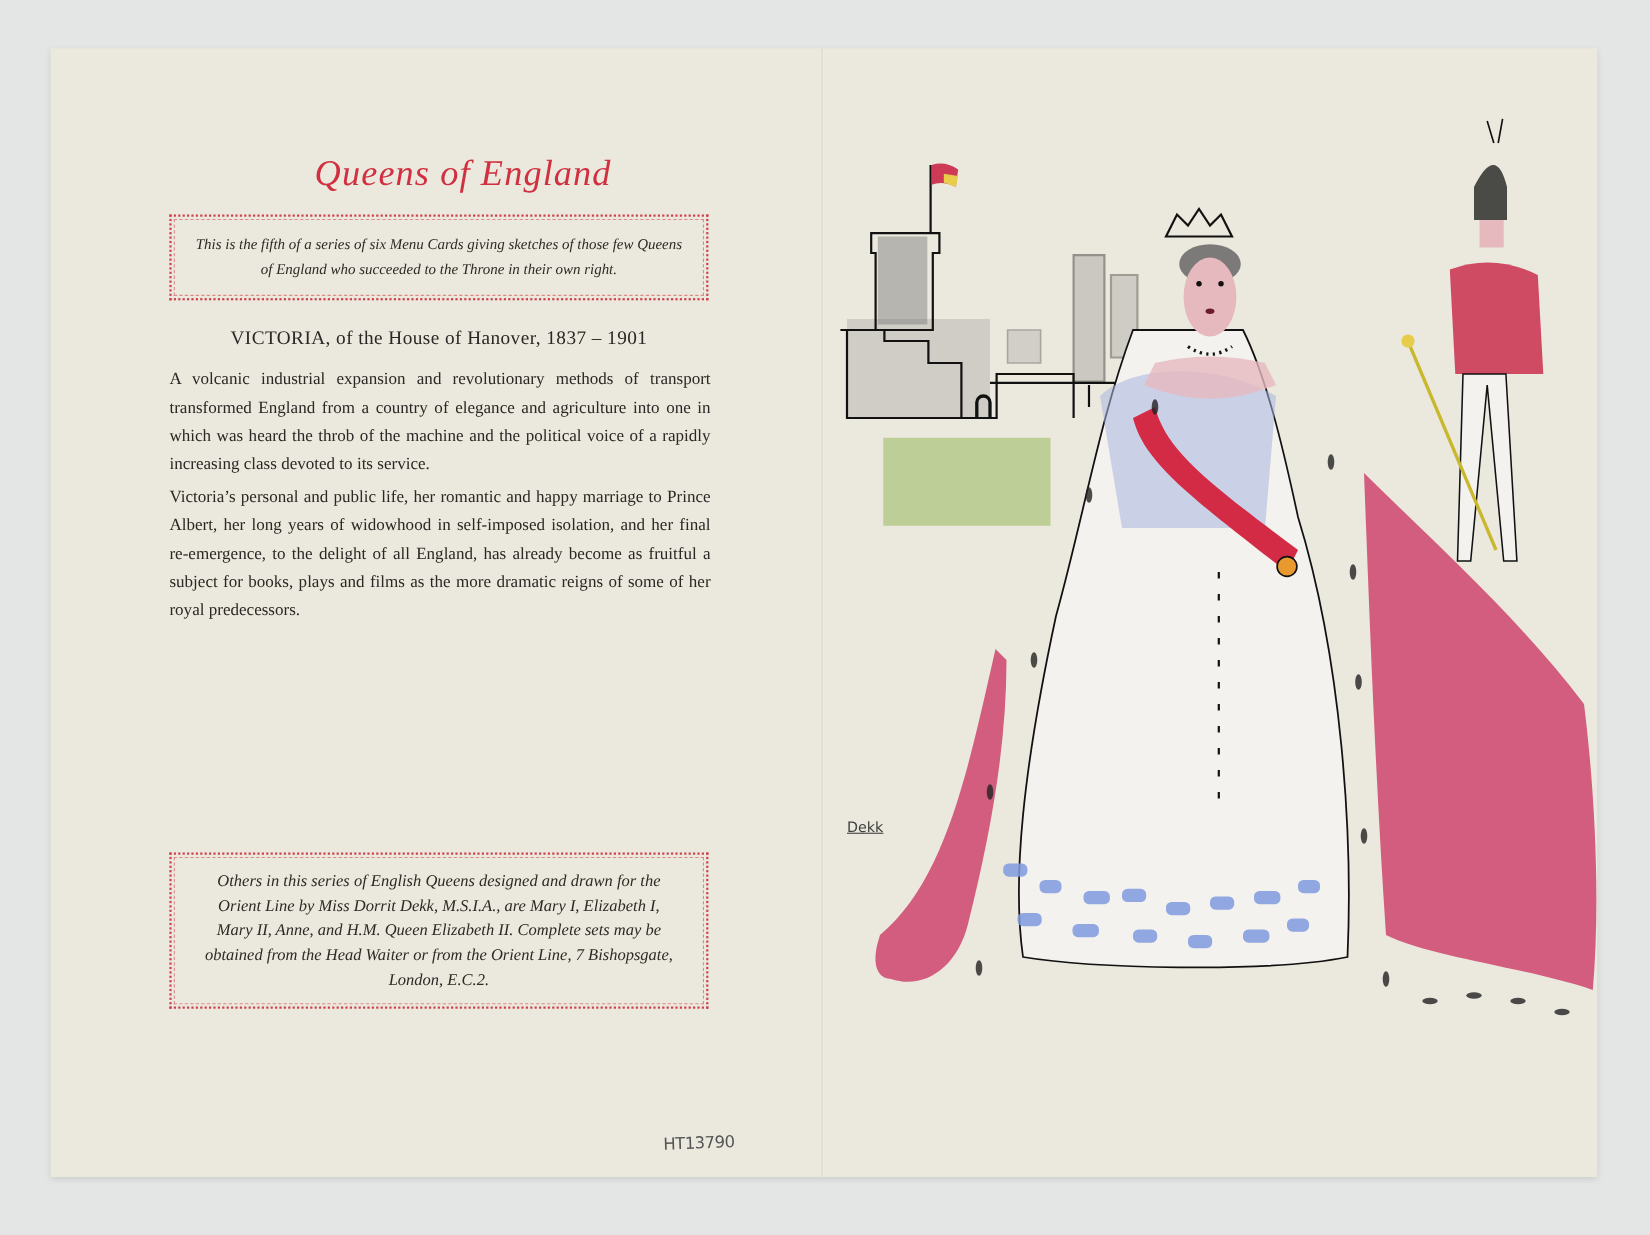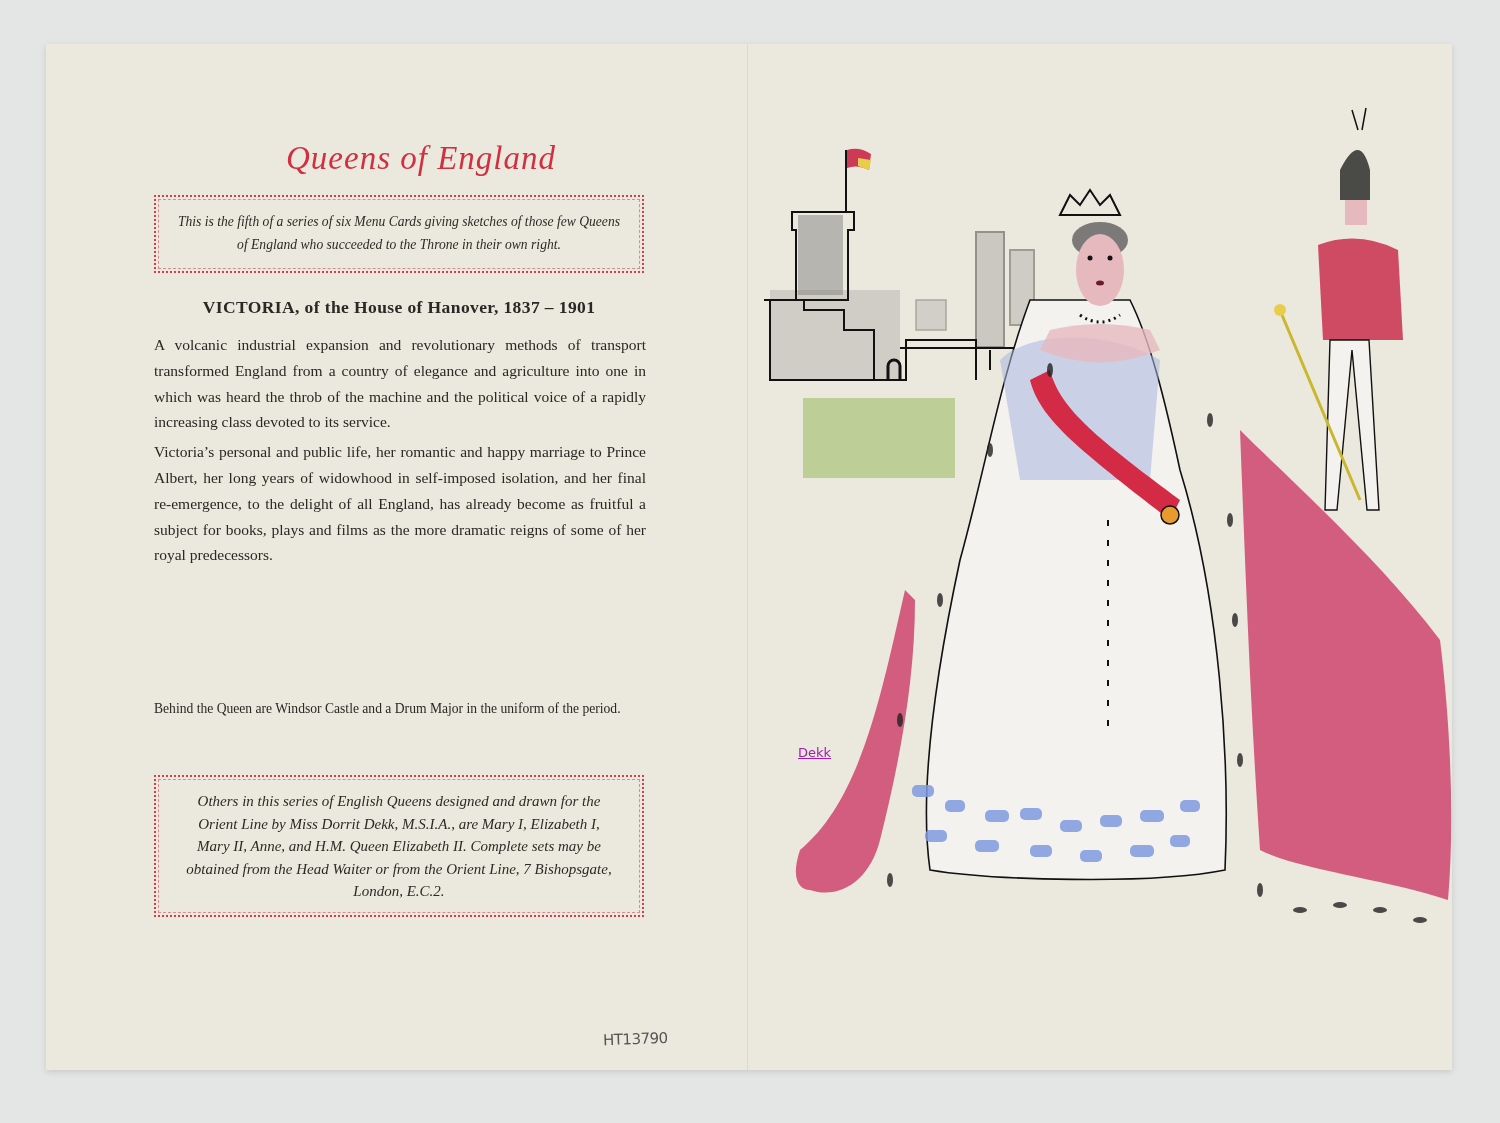--- a/index.html
+++ b/index.html
@@ -7,27 +7,27 @@
   .paper { position:absolute; left:46px; top:44px; width:1406px; height:1026px; background:#ebe8dd; box-shadow:0 2px 6px rgba(0,0,0,0.12); }
   .fold { position:absolute; left:747px; top:44px; width:2px; height:1026px; background:linear-gradient(to right,#d6d2c6,#f2efe6); }
   .page-left { position:absolute; left:46px; top:44px; width:700px; height:1026px; }
   .title { position:absolute; left:0; width:700px; top:96px; text-align:center; color:#d0303f; font-family:"Liberation Serif", serif; font-style:italic; font-size:33px; letter-spacing:1px;margin-left:25px; }
   .frame { position:absolute; left:108px; width:486px; border:2px dotted #d0404c; outline:1px dashed rgba(208,64,76,0.55); outline-offset:-5px; }
   .frame .inner { padding:12px 18px; text-align:center; font-style:italic; color:#2d2a26; }
   .frame-top { top:151px; height:74px; }
   .frame-top .inner { font-size:13.6px; line-height:23px; padding-top:13px; }
   .frame-bottom { top:731px; height:138px; }
   .frame-bottom .inner { font-size:15px; line-height:22.5px; padding:13px 26px; }
-  .heading { position:absolute; left:108px; width:490px; top:253px; text-align:center; font-weight:bold; font-size:17.5px; color:#2a2724; letter-spacing:0.4px; }
+  .heading { position:absolute; left:108px; width:490px; top:253px; text-align:center; font-weight:normal; font-size:17.5px; color:#2a2724; letter-spacing:0.4px; }
   .body { position:absolute; left:108px; width:492px; top:288px; font-size:15.5px; line-height:25.8px; color:#2a2724; text-align:justify; }
   .body p { margin:0 0 4px 0; }
   .caption { position:absolute; left:108px; width:492px; top:655px; font-size:13.6px; line-height:19px; color:#2a2724; }
   .accession { position:absolute; left:603px; top:1030px; font-family:"DejaVu Sans", sans-serif; font-size:15px; color:#555; letter-spacing:-0.5px; transform:rotate(-2deg); }
   .illus { position:absolute; left:750px; top:44px; width:702px; height:1026px; }
-  .sig { position:absolute; left:798px; top:745px; font-family:"DejaVu Sans", sans-serif; font-size:13px; color:#a21caf;text-decoration:underline; }
+  .sig { position:absolute; left:770px; top:745px; font-family:"DejaVu Sans", sans-serif; font-size:13px; color:#404040;text-decoration:underline; }
 </style>
 </head>
 <body>
 
 <div class="paper"></div>
 <div class="fold"></div>
 
 <div class="page-left">
   <div class="title">Queens of England</div>
 
@@ -35,21 +35,20 @@
     <div class="inner">This is the fifth of a series of six Menu Cards giving sketches of those few Queens of England who succeeded to the Throne in their own right.</div>
   </div>
 
   <div class="heading">VICTORIA, of the House of Hanover, 1837 – 1901</div>
 
   <div class="body">
     <p>A volcanic industrial expansion and revolutionary methods of transport transformed England from a country of elegance and agriculture into one in which was heard the throb of the machine and the political voice of a rapidly increasing class devoted to its service.</p>
     <p>Victoria’s personal and public life, her romantic and happy marriage to Prince Albert, her long years of widowhood in self-imposed isolation, and her final re-emergence, to the delight of all England, has already become as fruitful a subject for books, plays and films as the more dramatic reigns of some of her royal predecessors.</p>
   </div>
 
-  <div class="caption">Behind the Queen are Windsor Castle and a Drum Major in the uniform of the period.</div>
 
   <div class="frame frame-bottom">
     <div class="inner">Others in this series of English Queens designed and drawn for the Orient Line by Miss Dorrit Dekk, M.S.I.A., are Mary I, Elizabeth I, Mary II, Anne, and H.M. Queen Elizabeth II. Complete sets may be obtained from the Head Waiter or from the Orient Line, 7 Bishopsgate, London, E.C.2.</div>
   </div>
 </div>
 
 <div class="accession">HT13790</div>
 
 <svg class="illus" viewBox="750 44 702 1026" xmlns="http://www.w3.org/2000/svg">
 

